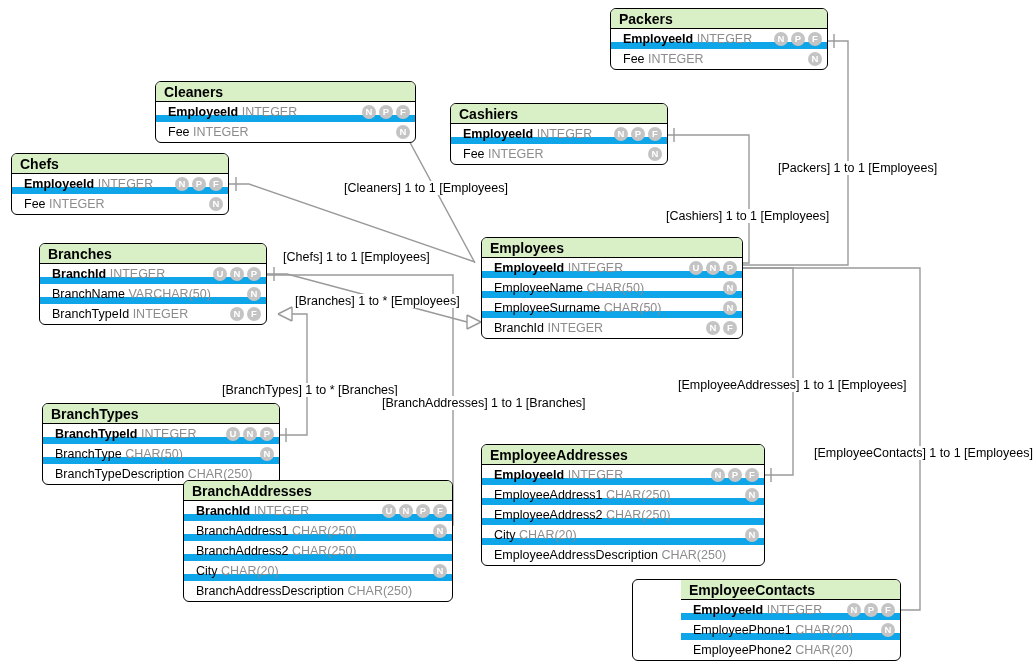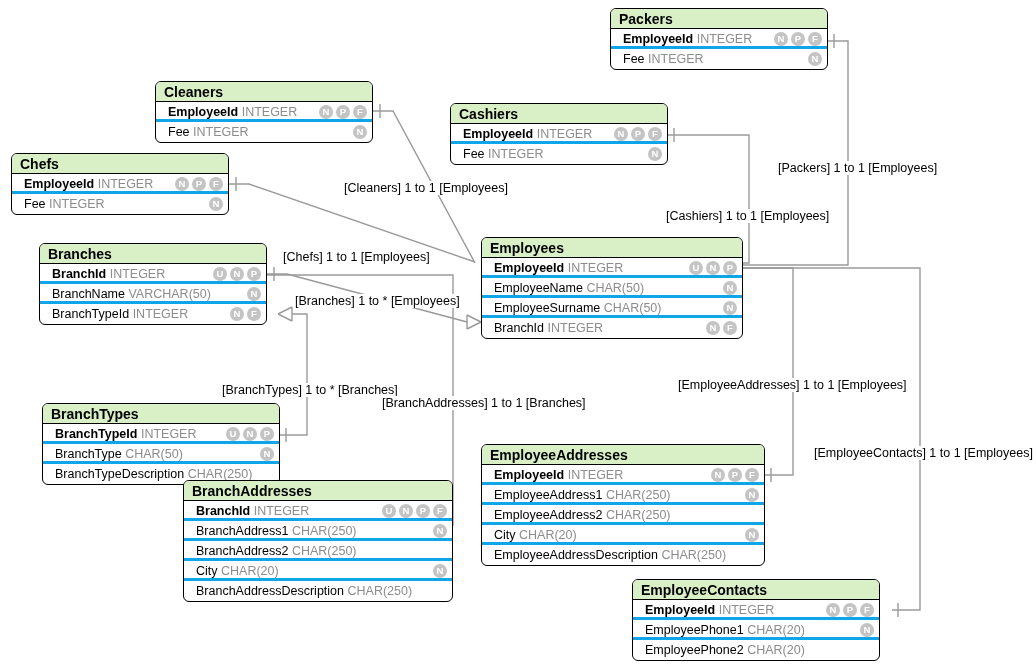--- a/index.html
+++ b/index.html
@@ -28,21 +28,21 @@
     line-height:20px;
     height:20px;
     padding:0 8px;
     box-sizing:border-box;
     white-space:nowrap;
   }
   .attr-row{
     position:relative;
     height:20px;
     line-height:20px;
-    border-bottom:3px solid #0ea5e9;
+    border-bottom:7px solid #0ea5e9;
     padding:0 6px 0 12px;
     box-sizing:border-box;
     white-space:nowrap;
     font-size:12.5px;
   }
   .attr-row:last-child{border-bottom:none;}
   .attr-name{color:#000000;}
   .attr-row.pk .attr-name{font-weight:bold;}
   .attr-type{color:#8c8c8c;}
   .badges{
@@ -114,21 +114,21 @@
         <div class="entity-title">Packers</div>
         <div class="attr-row pk"><span class="attr-name">EmployeeId</span> <span class="attr-type">INTEGER</span><span class="badges">
             <span class="badge">N</span>
             <span class="badge">P</span>
             <span class="badge">F</span>
           </span></div>
         <div class="attr-row"><span class="attr-name">Fee</span> <span class="attr-type">INTEGER</span><span class="badges">
             <span class="badge">N</span>
           </span></div>
       </div>
-      <div class="entity" style="left: 155px; top: 81px; width: 218px;">
+      <div class="entity" style="left: 155px; top: 81px; width: 261px;">
         <div class="entity-title">Cleaners</div>
         <div class="attr-row pk"><span class="attr-name">EmployeeId</span> <span class="attr-type">INTEGER</span><span class="badges">
             <span class="badge">N</span>
             <span class="badge">P</span>
             <span class="badge">F</span>
           </span></div>
         <div class="attr-row"><span class="attr-name">Fee</span> <span class="attr-type">INTEGER</span><span class="badges">
             <span class="badge">N</span>
           </span></div>
       </div>
@@ -225,21 +225,21 @@
           </span></div>
         <div class="attr-row"><span class="attr-name">BranchAddress1</span> <span class="attr-type">CHAR(250)</span><span class="badges">
             <span class="badge">N</span>
           </span></div>
         <div class="attr-row"><span class="attr-name">BranchAddress2</span> <span class="attr-type">CHAR(250)</span></div>
         <div class="attr-row"><span class="attr-name">City</span> <span class="attr-type">CHAR(20)</span><span class="badges">
             <span class="badge">N</span>
           </span></div>
         <div class="attr-row"><span class="attr-name">BranchAddressDescription</span> <span class="attr-type">CHAR(250)</span></div>
       </div>
-      <div class="entity" style="left: 632px; top: 579px; width: 248px;">
+      <div class="entity" style="left: 632px; top: 579px; width: 269px; padding-left: 48px;">
         <div class="entity-title">EmployeeContacts</div>
         <div class="attr-row pk"><span class="attr-name">EmployeeId</span> <span class="attr-type">INTEGER</span><span class="badges">
             <span class="badge">N</span>
             <span class="badge">P</span>
             <span class="badge">F</span>
           </span></div>
         <div class="attr-row"><span class="attr-name">EmployeePhone1</span> <span class="attr-type">CHAR(20)</span><span class="badges">
             <span class="badge">N</span>
           </span></div>
         <div class="attr-row"><span class="attr-name">EmployeePhone2</span> <span class="attr-type">CHAR(20)</span></div>

